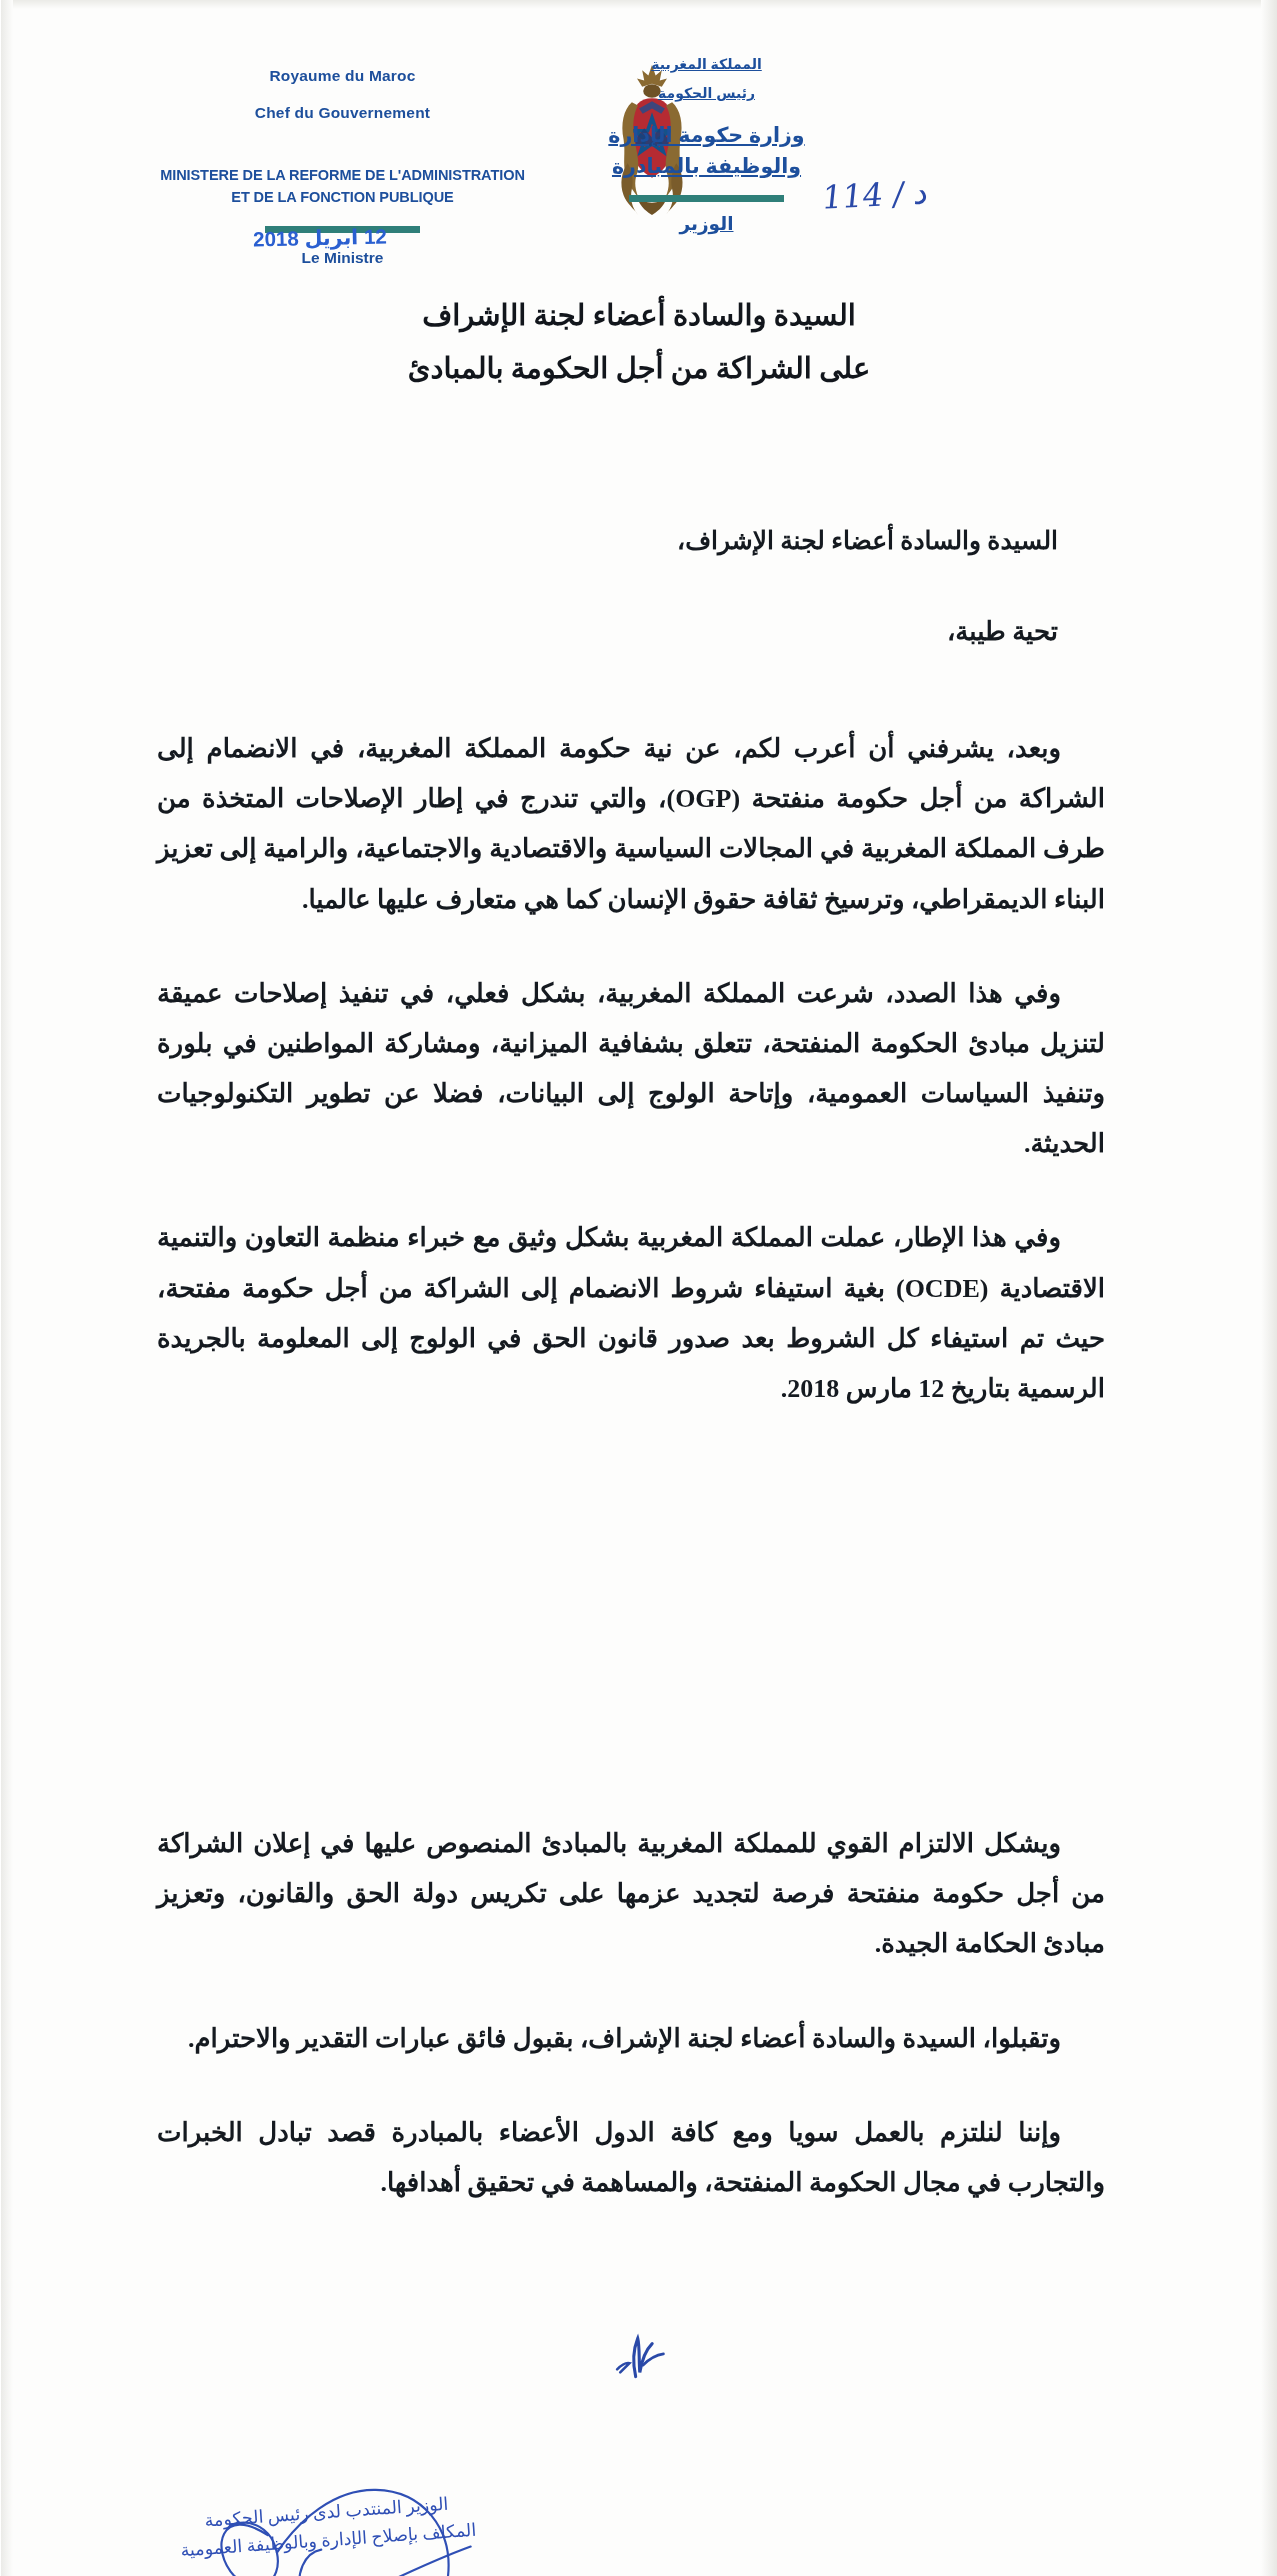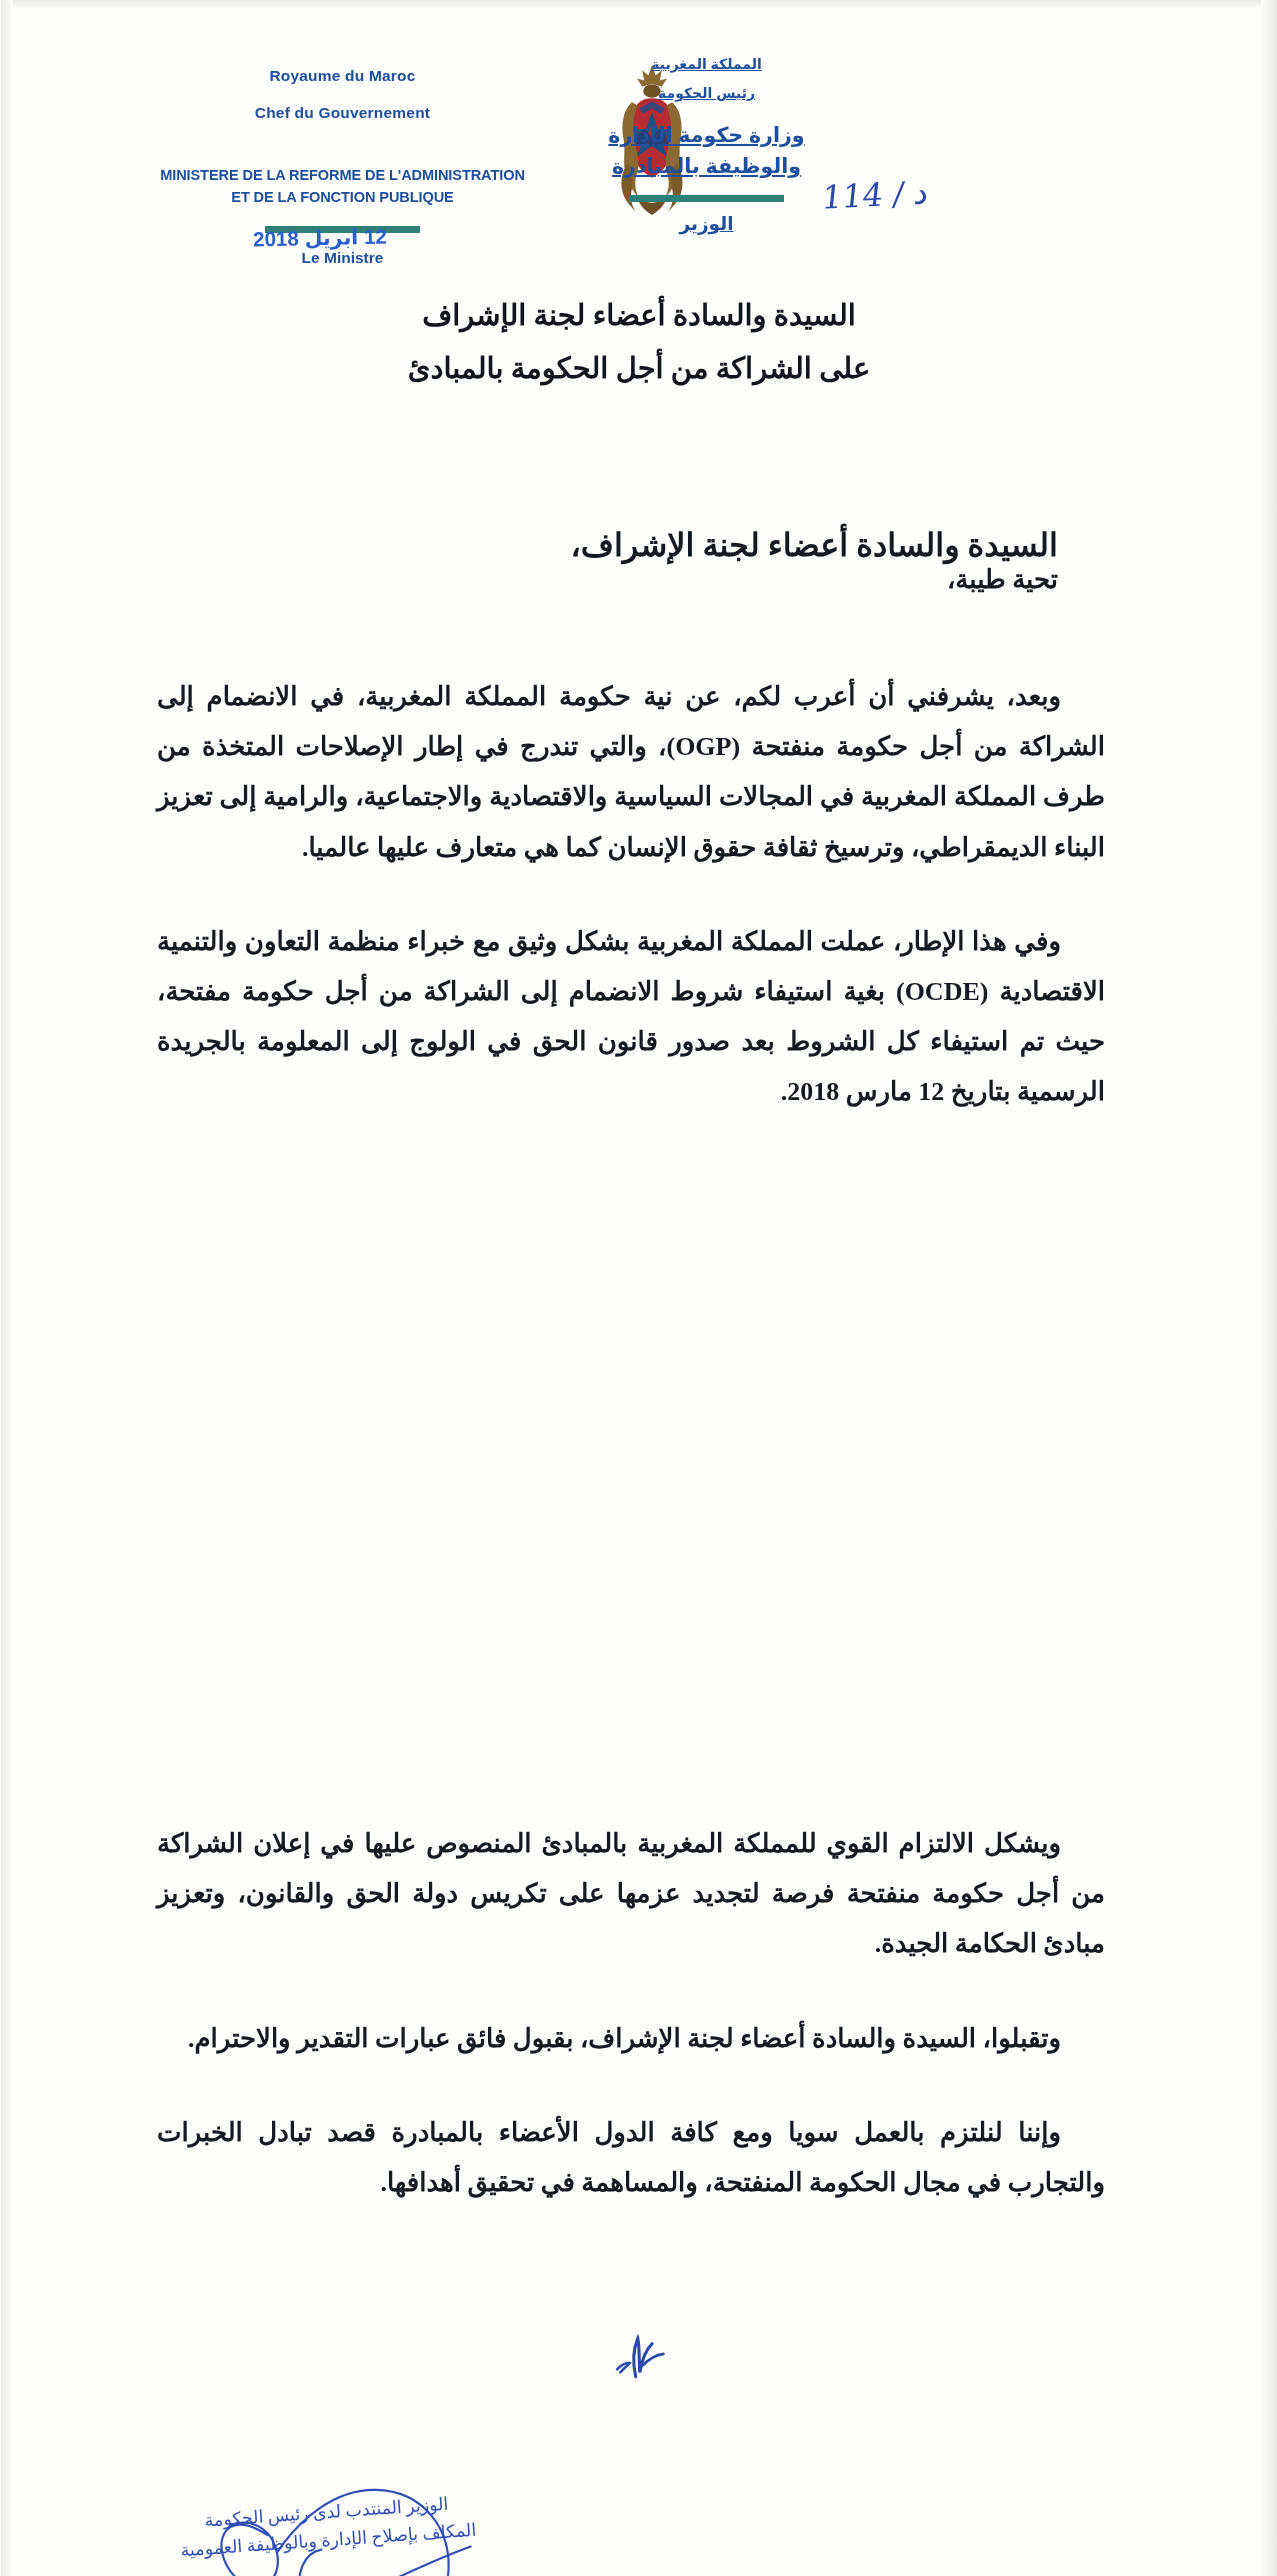--- a/index.html
+++ b/index.html
@@ -154,22 +154,23 @@
     position: absolute;
     right: 173px;
     top: 526px;
     width: 948px;
     direction: rtl;
     color: #151a20;
     font-family: "Liberation Serif", "DejaVu Serif", serif;
   }
 
   .salut-1 {
-    font-size: 32px;
-    font-weight: 700;
+    font-size: 25px;
+    font-weight: 700;
+    margin-bottom: 61px;
     padding-right: 47px;
   }
   .salut-2 {
     font-size: 26px;
     font-weight: 700;
     margin-bottom: 77px;
     padding-right: 47px;
   }
 
   p.para {
@@ -305,20 +306,21 @@
   <div class="addressee">
     <div class="ln">السيدة والسادة أعضاء لجنة الإشراف</div>
     <div class="ln">على الشراكة من أجل الحكومة بالمبادئ</div>
   </div>
 
   <main class="body-col">
     <div class="salut-1">السيدة والسادة أعضاء لجنة الإشراف،</div>
     <div class="salut-2">تحية طيبة،</div>
 
     <p class="para">وبعد، يشرفني أن أعرب لكم، عن نية حكومة المملكة المغربية، في الانضمام إلى الشراكة من أجل حكومة منفتحة (OGP)، والتي تندرج في إطار الإصلاحات المتخذة من طرف المملكة المغربية في المجالات السياسية والاقتصادية والاجتماعية، والرامية إلى تعزيز البناء الديمقراطي، وترسيخ ثقافة حقوق الإنسان كما هي متعارف عليها عالميا.</p>
+    <p class="para">وفي هذا الصدد، شرعت المملكة المغربية، بشكل فعلي، في تنفيذ إصلاحات عميقة لتنزيل مبادئ الحكومة المنفتحة، تتعلق بشفافية الميزانية، ومشاركة المواطنين في بلورة وتنفيذ السياسات العمومية، وإتاحة الولوج إلى البيانات، فضلا عن تطوير التكنولوجيات الحديثة.</p>
     <p class="para">وفي هذا الإطار، عملت المملكة المغربية بشكل وثيق مع خبراء منظمة التعاون والتنمية الاقتصادية (OCDE) بغية استيفاء شروط الانضمام إلى الشراكة من أجل حكومة مفتحة، حيث تم استيفاء كل الشروط بعد صدور قانون الحق في الولوج إلى المعلومة بالجريدة الرسمية بتاريخ 12 مارس 2018.</p>
   </main>
 
   <section class="body-col-2">
     <p class="para">ويشكل الالتزام القوي للمملكة المغربية بالمبادئ المنصوص عليها في إعلان الشراكة من أجل حكومة منفتحة فرصة لتجديد عزمها على تكريس دولة الحق والقانون، وتعزيز مبادئ الحكامة الجيدة.</p>
     <p class="para">وتقبلوا، السيدة والسادة أعضاء لجنة الإشراف، بقبول فائق عبارات التقدير والاحترام.</p>
     <p class="para">وإننا لنلتزم بالعمل سويا ومع كافة الدول الأعضاء بالمبادرة قصد تبادل الخبرات والتجارب في مجال الحكومة المنفتحة، والمساهمة في تحقيق أهدافها.</p>
   </section>
 
   <div class="closing-mark">

